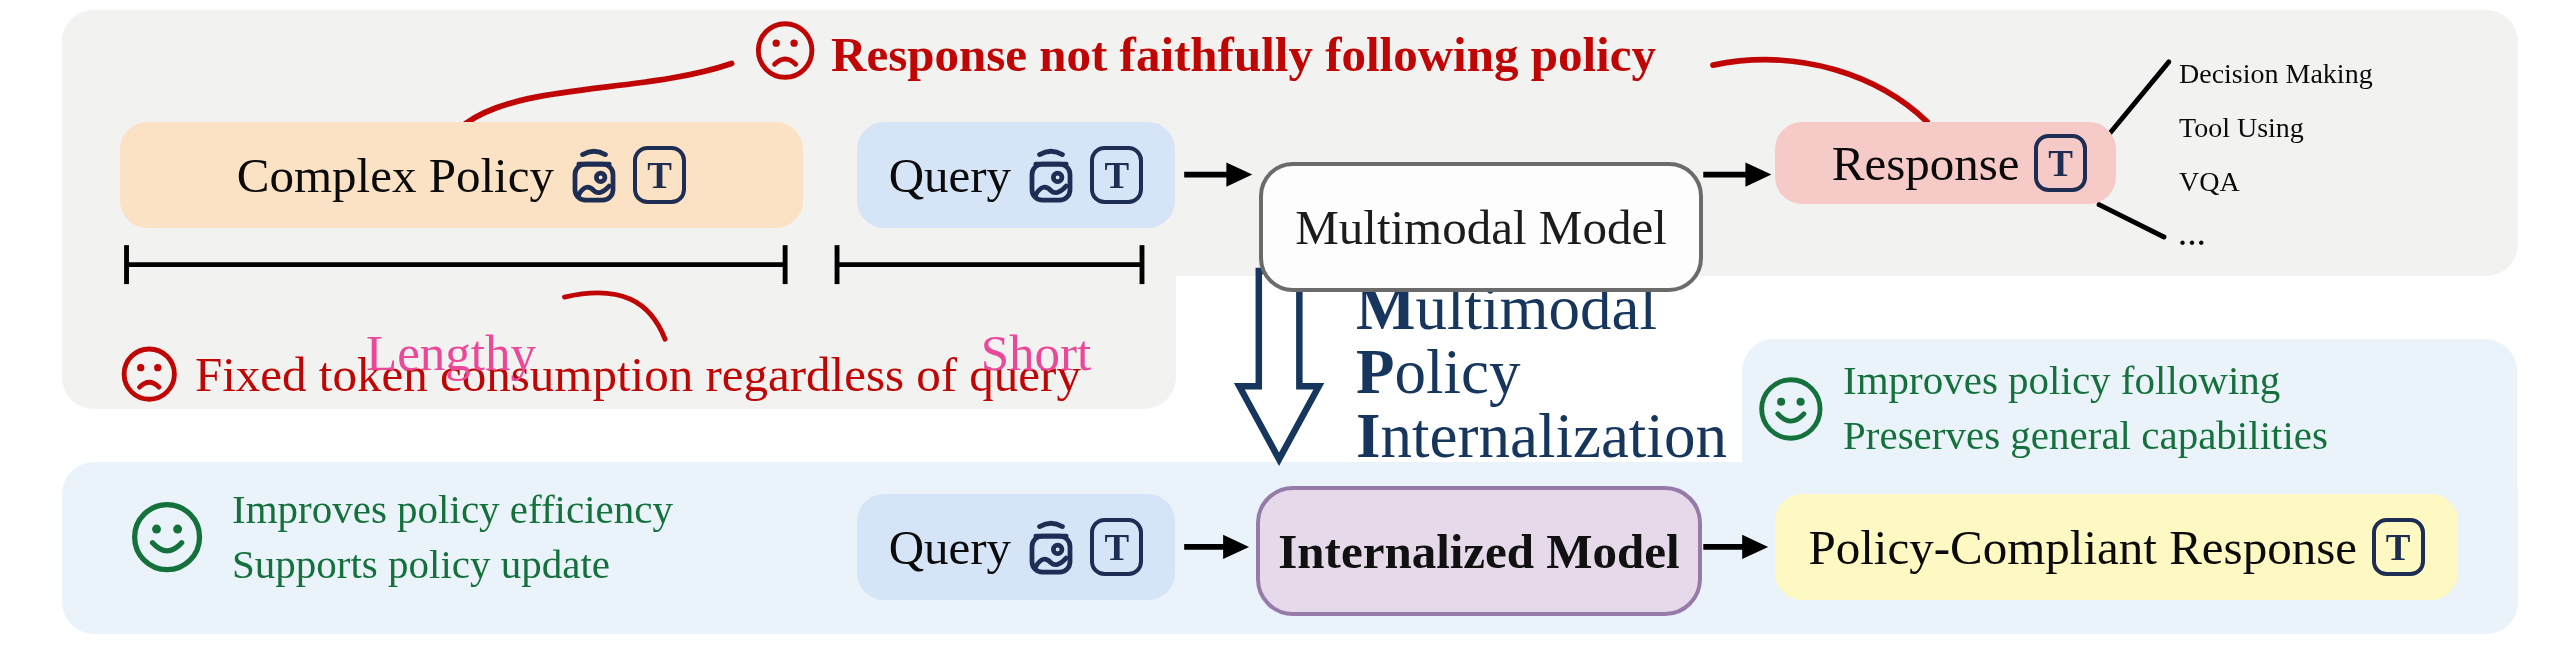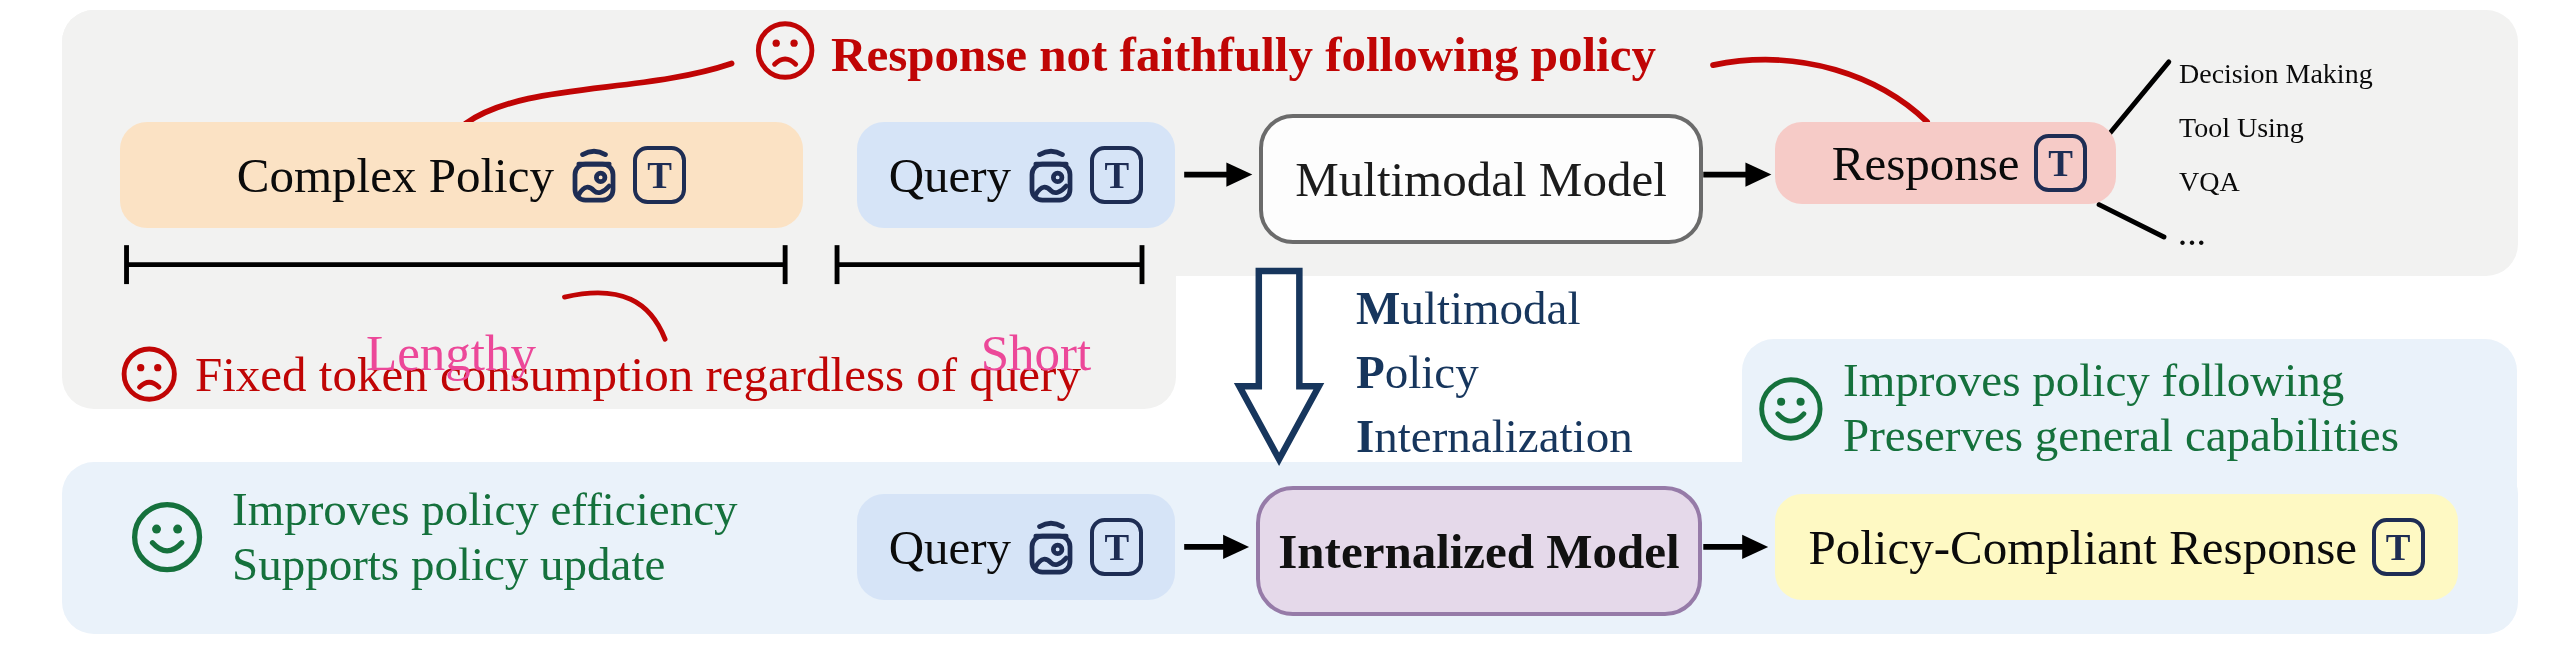--- a/index.html
+++ b/index.html
@@ -9,37 +9,37 @@
   }
   
   .panel{position:absolute;border-radius:32px;}
   .panel.gray{background:#f2f2f1;}
   .panel.blue{background:#eaf2fa;}
   
   .box{
     position:absolute;display:flex;align-items:center;justify-content:center;
     gap:14.6px;border-radius:27px;font-size:49px;color:#0b0b0b;white-space:nowrap;
   }
-  .box.outlined{background:#fdfdfd;}
+  .box.outlined{background:#fdfdfd;margin-top:48px;}
   .label-inline{white-space:nowrap;}
   
   .t-icon{
     display:inline-flex;align-items:center;justify-content:center;
     width:45px;height:50px;border:4px solid #1e2d54;border-radius:14.6px;
     font-size:37px;font-weight:bold;color:#1e2d54;flex:none;
     font-family:"Liberation Serif","DejaVu Serif",serif;
   }
   .img-icon{flex:none;display:inline-flex;}
   
   .ann{position:absolute;white-space:nowrap;transform:translateY(-50%);}
   .red-text{color:#c00505;font-size:49px;}
-  .green-text{color:#15713c;font-size:47px;line-height:55px;}
+  .green-text{color:#15713c;font-size:41px;line-height:55px;}
   .black-label{color:#ec4899;font-size:51px;transform:translate(-50%,0);text-align:center;}
   
-  .mpi-title{position:absolute;left:1356px;top:276px;color:#17365d;font-size:47px;line-height:64px;white-space:nowrap;}
+  .mpi-title{position:absolute;left:1356px;top:276px;color:#17365d;font-size:63px;line-height:64px;white-space:nowrap;}
   .mpi-title b{font-weight:bold;}
   
   .task-list{position:absolute;left:2179px;top:47px;font-size:28px;line-height:54px;color:#0b0b0b;white-space:nowrap;}
   svg{display:block;}
   .overlay{position:absolute;left:0;top:0;}
 </style>
 </head>
 <body>
 
 <div class="panel gray" style="left:62px;top:9.7px;width:2456px;height:266px;"></div>

